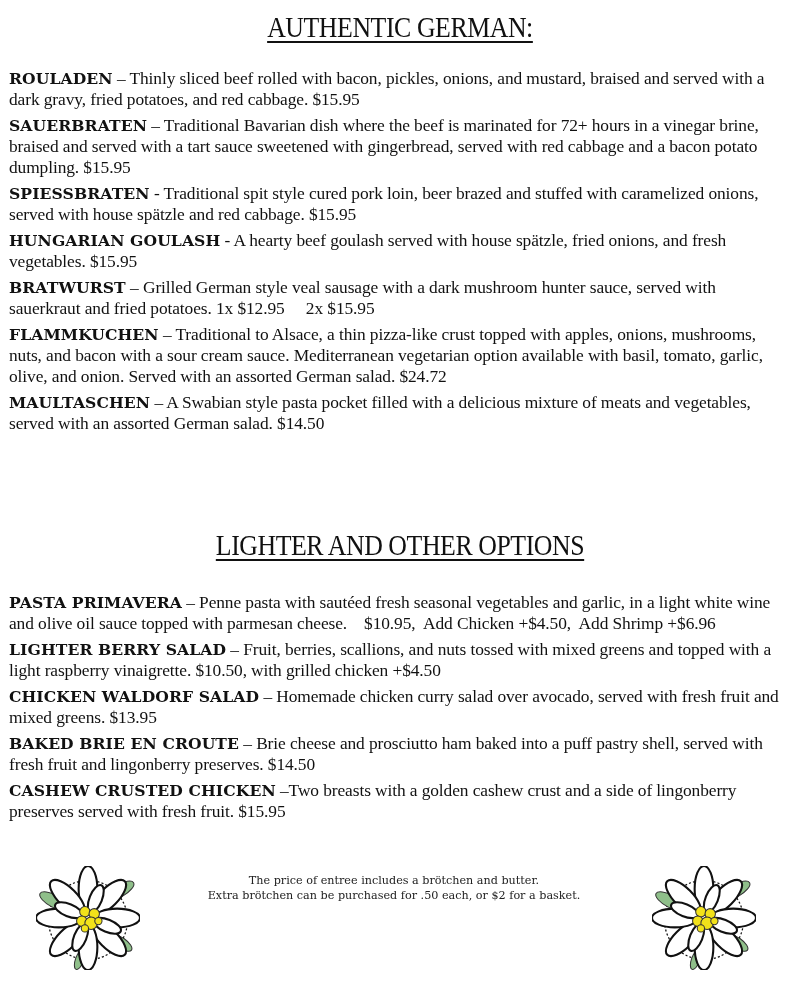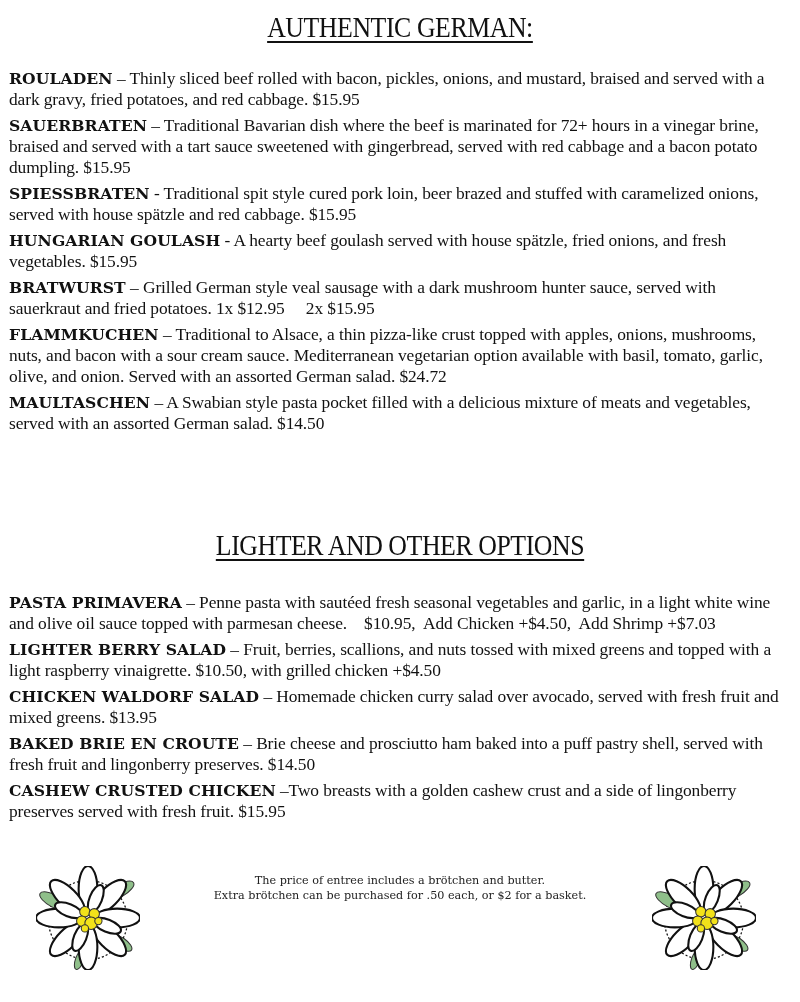--- a/index.html
+++ b/index.html
@@ -11,21 +11,21 @@
     transform: scaleX(0.86);
   }
   .section-title span { text-decoration: underline; text-decoration-thickness: 2px; text-underline-offset: 4px; }
   .items { position: absolute; left: 9px; width: 776px; }
   .item {
     font-family: "Liberation Serif", serif; font-size: 17.4px; line-height: 21px;
     margin: 0 0 5px 0; letter-spacing: -0.1px;
   }
   .item .name { font-family: "DejaVu Serif", serif; font-weight: bold; font-size: 15.6px; letter-spacing: 0.1px; }
   .footer-note {
-    position: absolute; left: 170px; width: 460px; top: 873px; text-align: center;
+    position: absolute; left: 164px; width: 460px; top: 873px; text-align: center;
     font-family: "DejaVu Serif", serif; font-size: 11.2px; line-height: 15px; color: #222;
   }
   .flower { position: absolute; width: 104px; height: 104px; }
 </style>
 </head>
 <body>
 
 <div class="page">
 
   <div class="section-title" style="top:10px;">
@@ -40,21 +40,21 @@
     <p class="item" style="white-space:pre-wrap;"><span class="name">BRATWURST</span><span> – </span><span>Grilled German style veal sausage with a dark mushroom hunter sauce, served with sauerkraut and fried potatoes. 1x $12.95     2x $15.95</span></p>
     <p class="item"><span class="name">FLAMMKUCHEN</span><span> – </span><span>Traditional to Alsace, a thin pizza-like crust topped with apples, onions, mushrooms, nuts, and bacon with a sour cream sauce. Mediterranean vegetarian option available with basil, tomato, garlic, olive, and onion. Served with an assorted German salad. $24.72</span></p>
     <p class="item"><span class="name">MAULTASCHEN</span><span> – </span><span>A Swabian style pasta pocket filled with a delicious mixture of meats and vegetables, served with an assorted German salad. $14.50</span></p>
   </div>
 
   <div class="section-title" style="top:528px;">
     <span>LIGHTER AND OTHER OPTIONS</span>
   </div>
 
   <div class="items" style="top:592px;">
-    <p class="item" style="white-space:pre-wrap;"><span class="name">PASTA PRIMAVERA</span><span> – </span><span>Penne pasta with sautéed fresh seasonal vegetables and garlic, in a light white wine and olive oil sauce topped with parmesan cheese.    $10.95,  Add Chicken +$4.50,  Add Shrimp +$7.03</span></p>
+    <p class="item" style="white-space:pre-wrap;"><span class="name">PASTA PRIMAVERA</span><span> – </span><span>Penne pasta with sautéed fresh seasonal vegetables and garlic, in a light white wine and olive oil sauce topped with parmesan cheese.    $10.95,  Add Chicken +$4.50,  Add Shrimp +$6.96</span></p>
     <p class="item"><span class="name">LIGHTER BERRY SALAD</span><span> – </span><span>Fruit, berries, scallions, and nuts tossed with mixed greens and topped with a light raspberry vinaigrette. $10.50, with grilled chicken +$4.50</span></p>
     <p class="item"><span class="name">CHICKEN WALDORF SALAD</span><span> – </span><span>Homemade chicken curry salad over avocado, served with fresh fruit and mixed greens. $13.95</span></p>
     <p class="item"><span class="name">BAKED BRIE EN CROUTE</span><span> – </span><span>Brie cheese and prosciutto ham baked into a puff pastry shell, served with fresh fruit and lingonberry preserves. $14.50</span></p>
     <p class="item"><span class="name">CASHEW CRUSTED CHICKEN</span><span> –</span><span>Two breasts with a golden cashew crust and a side of lingonberry preserves served with fresh fruit. $15.95</span></p>
   </div>
 
   <svg class="flower" style="left:36px; top:866px;" viewBox="0 0 100 100">
     <g>
       <circle cx="50" cy="52" r="38" fill="#fff" stroke="#111" stroke-width="1.2" stroke-dasharray="2 2"></circle>
       <ellipse cx="18" cy="34" rx="16" ry="6" fill="#8fbf8a" stroke="#333" stroke-width="1" transform="rotate(28 18 34)"></ellipse>

